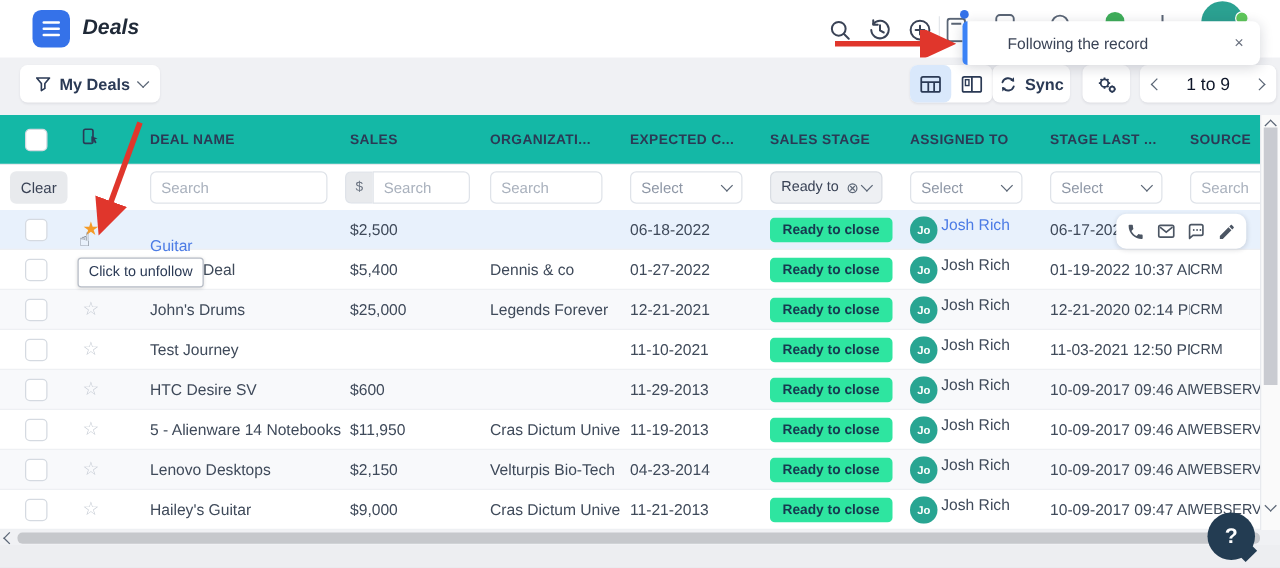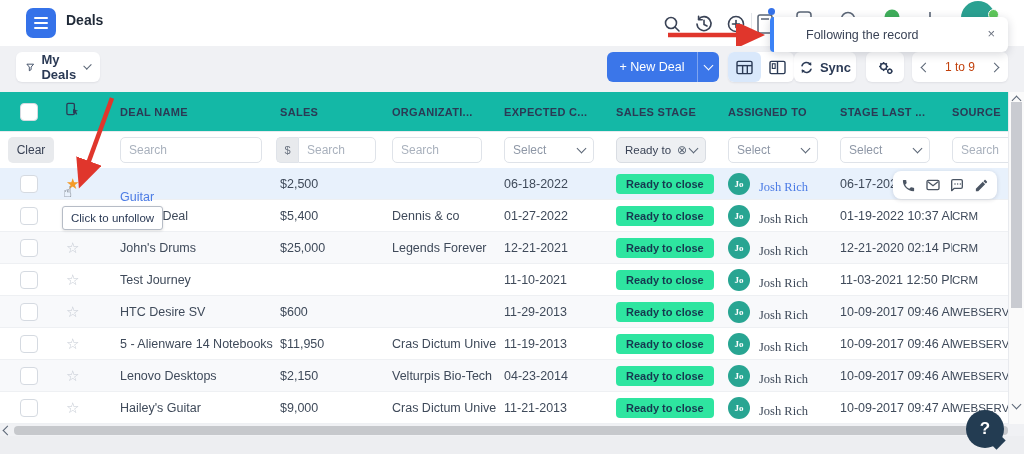--- a/index.html
+++ b/index.html
@@ -4,49 +4,49 @@
 <style>
   html,body{margin:0;padding:0;background:#dfe1e5;}
   .screen{position:relative;width:1024px;height:454px;background:#f0f1f4;overflow:hidden;
           font-family:"Liberation Sans","DejaVu Sans",sans-serif;color:#3f4a5a;}
 
   
   .topbar{position:absolute;top:0;left:0;width:1024px;height:46px;background:#fff;}
   .hamburger{position:absolute;left:26px;top:8px;width:30px;height:30px;border-radius:7px;background:#3572e9;
              display:flex;flex-direction:column;justify-content:center;align-items:center;gap:3px;cursor:pointer;}
   .hamburger i{display:block;width:14px;height:2px;background:#fff;border-radius:1px;}
-  .app-title{position:absolute;left:66px;top:12px;font-size:14px;font-weight:bold;color:#1f2937;}
+  .app-title{position:absolute;left:66px;top:12px;font-size:17px;font-weight:bold;color:#1f2937;font-style:italic;}
   .tb-icon{position:absolute;top:14px;width:20px;height:20px;cursor:pointer;}
   .tb-divider{position:absolute;left:751px;top:13px;width:1px;height:22px;background:#e3e6ea;}
   .hidden-icon{position:absolute;z-index:1;}
   .avatar-top{position:absolute;left:961px;top:1px;width:34px;height:34px;border-radius:50%;background:#2ba191;z-index:1;cursor:pointer;}
   .status-dot{position:absolute;left:988px;top:9px;width:9px;height:9px;border-radius:50%;background:#5ec75a;border:1.5px solid #fff;z-index:2;}
   .notif-dot{position:absolute;left:768px;top:8px;width:7px;height:7px;border-radius:50%;background:#3572e9;z-index:2;}
 
   
   .follow-tip{position:absolute;left:770px;top:17px;width:238px;height:35px;background:#fff;border-radius:6px;
               box-shadow:0 2px 10px rgba(20,30,50,.18);z-index:40;display:flex;align-items:center;}
   .follow-tip .stripe{position:absolute;left:0;top:0;width:4px;height:35px;background:#3b82f6;border-radius:6px 0 0 6px;}
   .follow-tip .txt{margin-left:36px;font-size:12.5px;color:#3a4356;}
   .follow-tip .close{position:absolute;right:13px;top:9px;font-size:13px;color:#6b7280;cursor:pointer;line-height:16px;}
 
   
   .btn{position:absolute;top:52px;height:30px;background:#fff;border-radius:6px;box-shadow:0 1px 2px rgba(20,30,50,.08);
        display:flex;align-items:center;font-size:13px;color:#2b3a55;cursor:pointer;box-sizing:border-box;}
-  .mydeals{left:16px;width:84px;padding:0 10px;gap:7px;font-weight:bold;}
+  .mydeals{left:16px;width:112px;padding:0 10px;gap:7px;font-weight:bold;justify-content:flex-end;}
   .newdeal{left:607px;width:112px;background:#3b76e9;color:#fff;box-shadow:none;padding:0;}
   .newdeal .main{flex:1;text-align:center;font-size:12.5px;}
   .newdeal .sep{width:1px;height:30px;background:rgba(255,255,255,.35);}
   .newdeal .caret{width:21px;display:flex;justify-content:center;}
   .viewtoggle{left:728px;width:66px;padding:0;}
   .viewtoggle .cell{width:33px;height:30px;display:flex;align-items:center;justify-content:center;border-radius:6px;}
   .viewtoggle .cell.active{background:#d9e8fb;}
   .syncbtn{left:794px;width:62px;justify-content:center;gap:6px;font-weight:bold;}
   .gearbtn{left:866px;width:38px;justify-content:center;}
-  .pager{left:912px;width:96px;justify-content:space-between;padding:0 10px;color:#c2410c;font-size:12px;}
+  .pager{left:912px;width:109px;justify-content:space-between;padding:0 10px;color:#0f172a;font-size:14px;}
 
   .chev{display:inline-block;width:6px;height:6px;border-right:1.5px solid #5a6575;border-bottom:1.5px solid #5a6575;}
   .chev.down{transform:rotate(45deg);margin-top:-3px;}
   .chev.left{transform:rotate(135deg);}
   .chev.right{transform:rotate(-45deg);}
   .chev.up{transform:rotate(-135deg);}
   .chev.white{border-color:#fff;}
 
   
   .cols{display:grid;grid-template-columns:48px 72px 160px 112px 112px 112px 112px 112px 112px 120px;align-items:center;}
@@ -75,21 +75,21 @@
   .body-rows{position:absolute;top:168px;left:0;width:1008px;height:256px;background:#fff;overflow:hidden;}
   .row{height:32px;border-bottom:1px solid #eef0f3;box-sizing:border-box;background:#fff;}
   .row.alt{background:#f8f9fb;}
   .row.sel{background:#e8f1fc;}
   .c{font-size:12.5px;color:#3f4a5a;white-space:nowrap;overflow:hidden;}
   .star{font-size:15px;color:#c4cad3;padding-left:18px;cursor:pointer;line-height:16px;}
   .star.on{color:#f49b28;}
   .row.sel .name{color:#4b7be5;cursor:pointer;margin-top:26px;}
   .badge{display:inline-block;height:20px;line-height:20px;padding:0 10px;border-radius:4px;background:#2ee5a0;
          color:#16384f;font-size:11px;font-weight:bold;}
-  .asg{display:flex;align-items:flex-end;gap:9px;overflow:hidden;font-family:Liberation Serif, serif;}
+  .asg{display:flex;align-items:flex-start;gap:3px;overflow:hidden;}
   .avatar{width:22px;height:22px;border-radius:50%;background:#28a592;color:#fff;font-size:9px;font-weight:bold;
           display:flex;align-items:center;justify-content:center;flex:0 0 22px;}
   .assignee{font-size:12.5px;color:#3f4a5a;cursor:pointer;white-space:nowrap;}
   .row.sel .assignee{color:#4b7be5;}
 
   
   .unfollow-tip{position:absolute;left:62px;top:206px;height:22px;padding:0 8px;background:#fff;border:1px solid #b6bcc6;
                 border-radius:3px;box-shadow:0 1px 3px rgba(0,0,0,.12);font-size:11.5px;color:#2b3a55;
                 display:flex;align-items:center;z-index:30;white-space:nowrap;}
   .hand-cursor{position:absolute;left:63px;top:183px;font-size:15px;color:#4b5563;z-index:25;
@@ -187,27 +187,20 @@
   </div>
 
   <div class="btn mydeals">
     <svg viewBox="0 0 14 14" width="13" height="13">
         <path d="M1.5 1.5 h11 L8.5 6.3 v4.2 l-3 1.9 v-6.1 Z" fill="none" stroke="#2b3a55" stroke-width="1.4" stroke-linejoin="round"></path>
       </svg>
     <span>My Deals</span>
     <span class="chev down"></span>
   </div>
 
-  <div class="btn newdeal">
-    <span class="main">+ New Deal</span>
-    <span class="sep"></span>
-    <span class="caret">
-        <span class="chev down white"></span>
-      </span>
-  </div>
 
   <div class="btn viewtoggle">
     <span class="cell active">
       <svg viewBox="0 0 18 16" width="17" height="15">
           <rect x="1" y="1.5" width="16" height="13" rx="1.5" fill="none" stroke="#2b3a55" stroke-width="1.5"></rect>
           <line x1="1" y1="6" x2="17" y2="6" stroke="#2b3a55" stroke-width="1.5"></line>
           <line x1="7" y1="6" x2="7" y2="14.5" stroke="#2b3a55" stroke-width="1.5"></line>
           <line x1="12" y1="6" x2="12" y2="14.5" stroke="#2b3a55" stroke-width="1.5"></line>
         </svg>
     </span>

